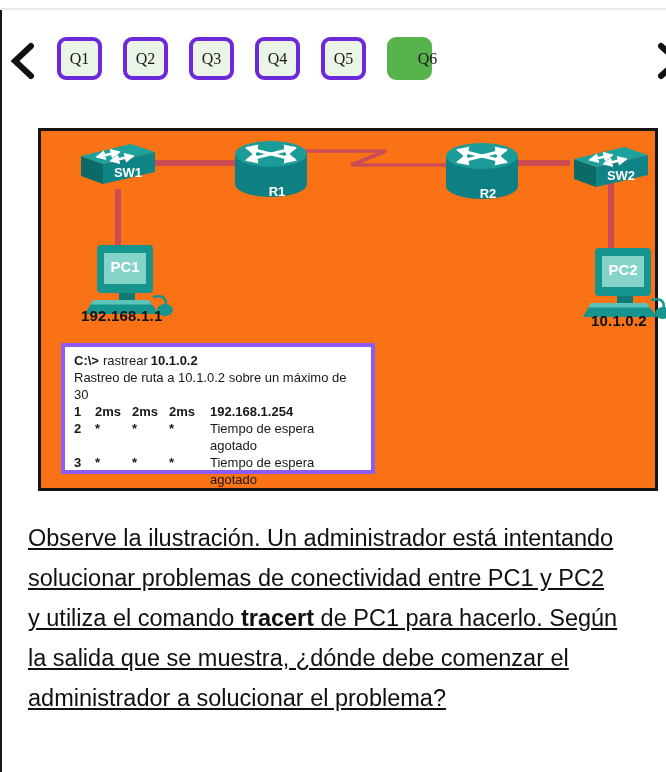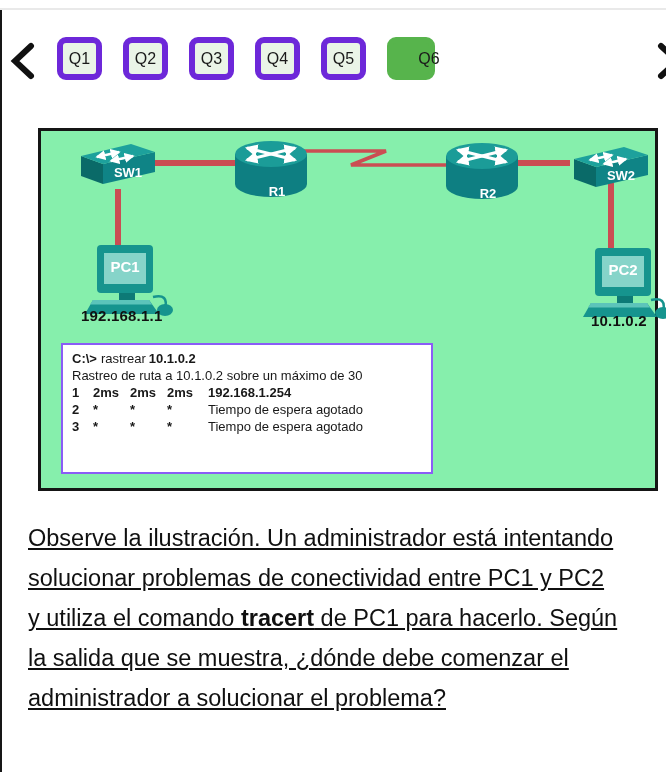--- a/index.html
+++ b/index.html
@@ -10,40 +10,40 @@
   .top-hairline{position:absolute;left:0;top:8px;width:666px;height:2px;background:#e9e9e9;}
   .left-border{position:absolute;left:0;top:10px;width:2px;height:762px;background:#161616;}
 
   
   .navbar{position:absolute;left:0;top:36px;width:666px;height:48px;}
   .chev-left{position:absolute;left:9px;top:6px;}
   .chev-right{position:absolute;left:657px;top:6px;}
   .qbtns{position:absolute;left:57px;top:1px;display:flex;gap:21px;}
   .qbtn{
     width:45px;height:43px;box-sizing:border-box;border-radius:9px;
-    border:6px solid #6d28d9;background:#eaf4e7;color:#1a1a1a;
-    font-family:Liberation Sans, sans-serif;font-size:16px;
+    border:4px solid #6d28d9;background:#eaf4e7;color:#1a1a1a;
+    font-family:Liberation Serif, serif;font-size:16px;
     display:flex;align-items:center;justify-content:center;cursor:pointer;padding:0;
   }
   .qbtn.active{background:#57b44c;border-color:#57b44c;padding-left:36px;}
 
   
   .figure-box{
     position:absolute;left:38px;top:128px;width:620px;height:363px;
-    box-sizing:border-box;border:3px solid #151515;background:#86efac;
+    box-sizing:border-box;border:3px solid #151515;background:#f97316;
   }
   .dev{position:absolute;}
   .hlink{position:absolute;height:6px;background:#cb4d53;}
   .vlink{position:absolute;width:6px;background:#cb4d53;}
   .ip-label{position:absolute;font-size:15px;font-weight:bold;color:#111;letter-spacing:0.2px;}
 
   
   .terminal{
-    position:absolute;left:20px;top:212px;width:372px;height:131px;
-    box-sizing:border-box;border:2px solid #8b5cf6;background:#fff;
+    position:absolute;left:20px;top:212px;width:314px;height:131px;
+    box-sizing:border-box;border:4px solid #8b5cf6;background:#fff;
     font-size:13px;line-height:17px;padding:5px 8px 8px 9px;color:#181818;
   }
   .tline .tprompt{font-weight:bold;}
   .tline .tcmd{margin:0 3px 0 4px;}
   .tline .ttarget{font-weight:bold;}
   .hop{display:grid;grid-template-columns:21px 37px 37px 41px auto;}
   .hop .n,.hop .t{font-weight:bold;}
   .hop.first .result{font-weight:bold;}
   .lastline .n{font-weight:bold;margin-right:4px;}
 

